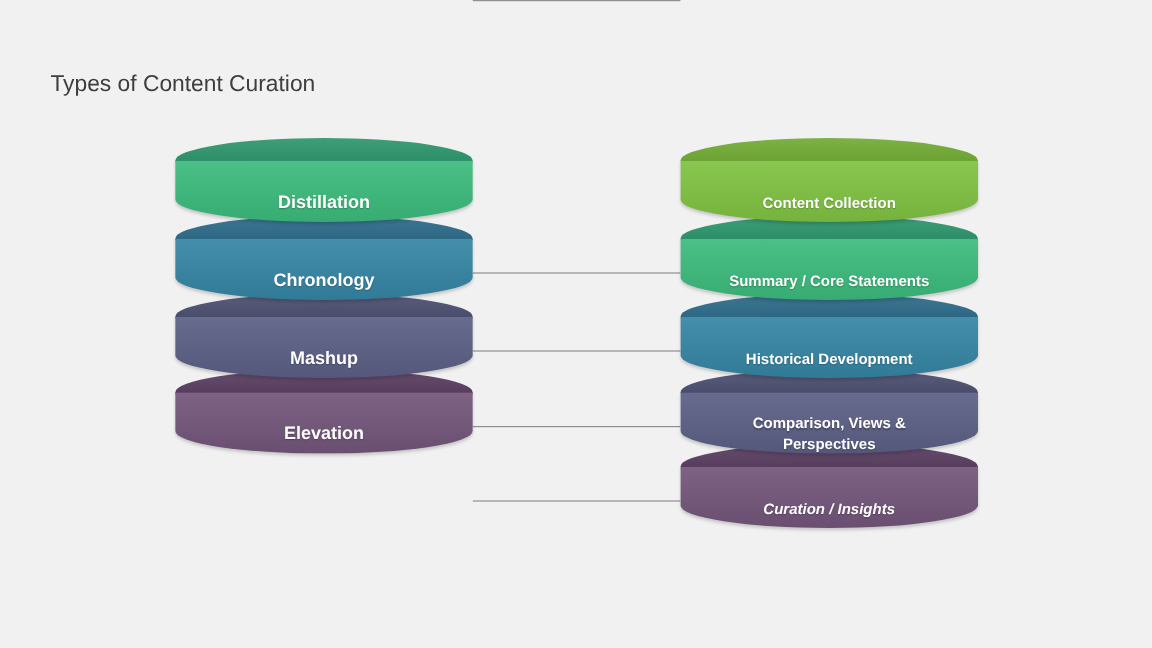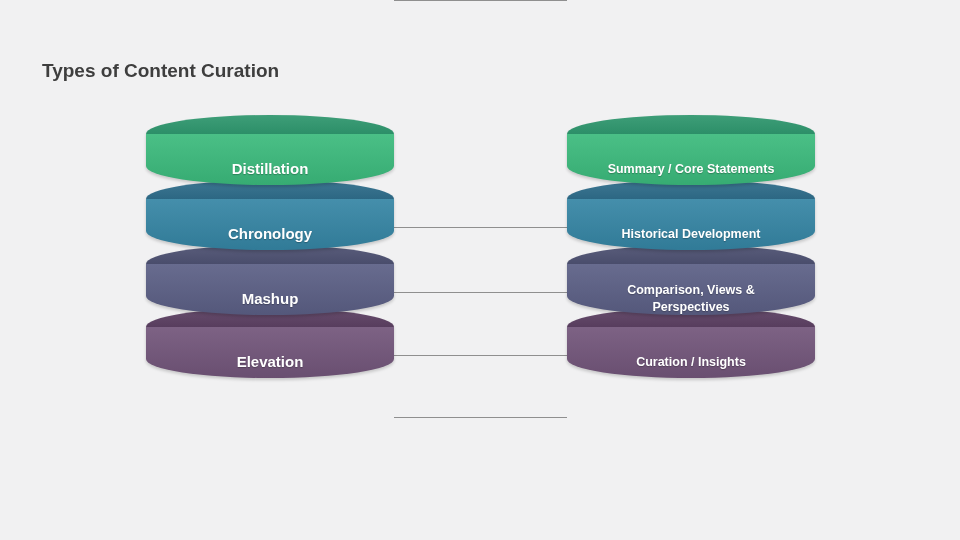--- a/index.html
+++ b/index.html
@@ -25,21 +25,21 @@
     font-size: 30px;
     font-weight: 800;
     letter-spacing: 0.5px;
     color: #3E3E3E;
   }
   .subtitle {
     position: absolute;
     left: 42px;
     top: 60px;
     font-size: 19px;
-    font-weight: 700;
+    font-weight: 400;
     color: #3E3E3E;
   }
   .stack {
     position: absolute;
     top: 115px;
     width: 248px;
     height: 340px;
     z-index: 2;
   }
   .stack.left  { left: 146px; }
@@ -137,20 +137,25 @@
       <div class="disk-label">Mashup</div>
     </div>
     <div class="disk" style="--top: #4F3156; --body: #72557A;">
       <div class="disk-top"></div>
       <div class="disk-body"></div>
       <div class="disk-label">Elevation</div>
     </div>
   </div>
 
   <div class="stack right">
+    <div class="disk" style="--top: #67A527; --body: #7FC241;">
+      <div class="disk-top"></div>
+      <div class="disk-body"></div>
+      <div class="disk-label">Content Collection</div>
+    </div>
     <div class="disk" style="--top: #1E8E62; --body: #3BBA7C;">
       <div class="disk-top"></div>
       <div class="disk-body"></div>
       <div class="disk-label">Summary / Core Statements</div>
     </div>
     <div class="disk" style="--top: #1E6181; --body: #3585A4;">
       <div class="disk-top"></div>
       <div class="disk-body"></div>
       <div class="disk-label">Historical Development</div>
     </div>

